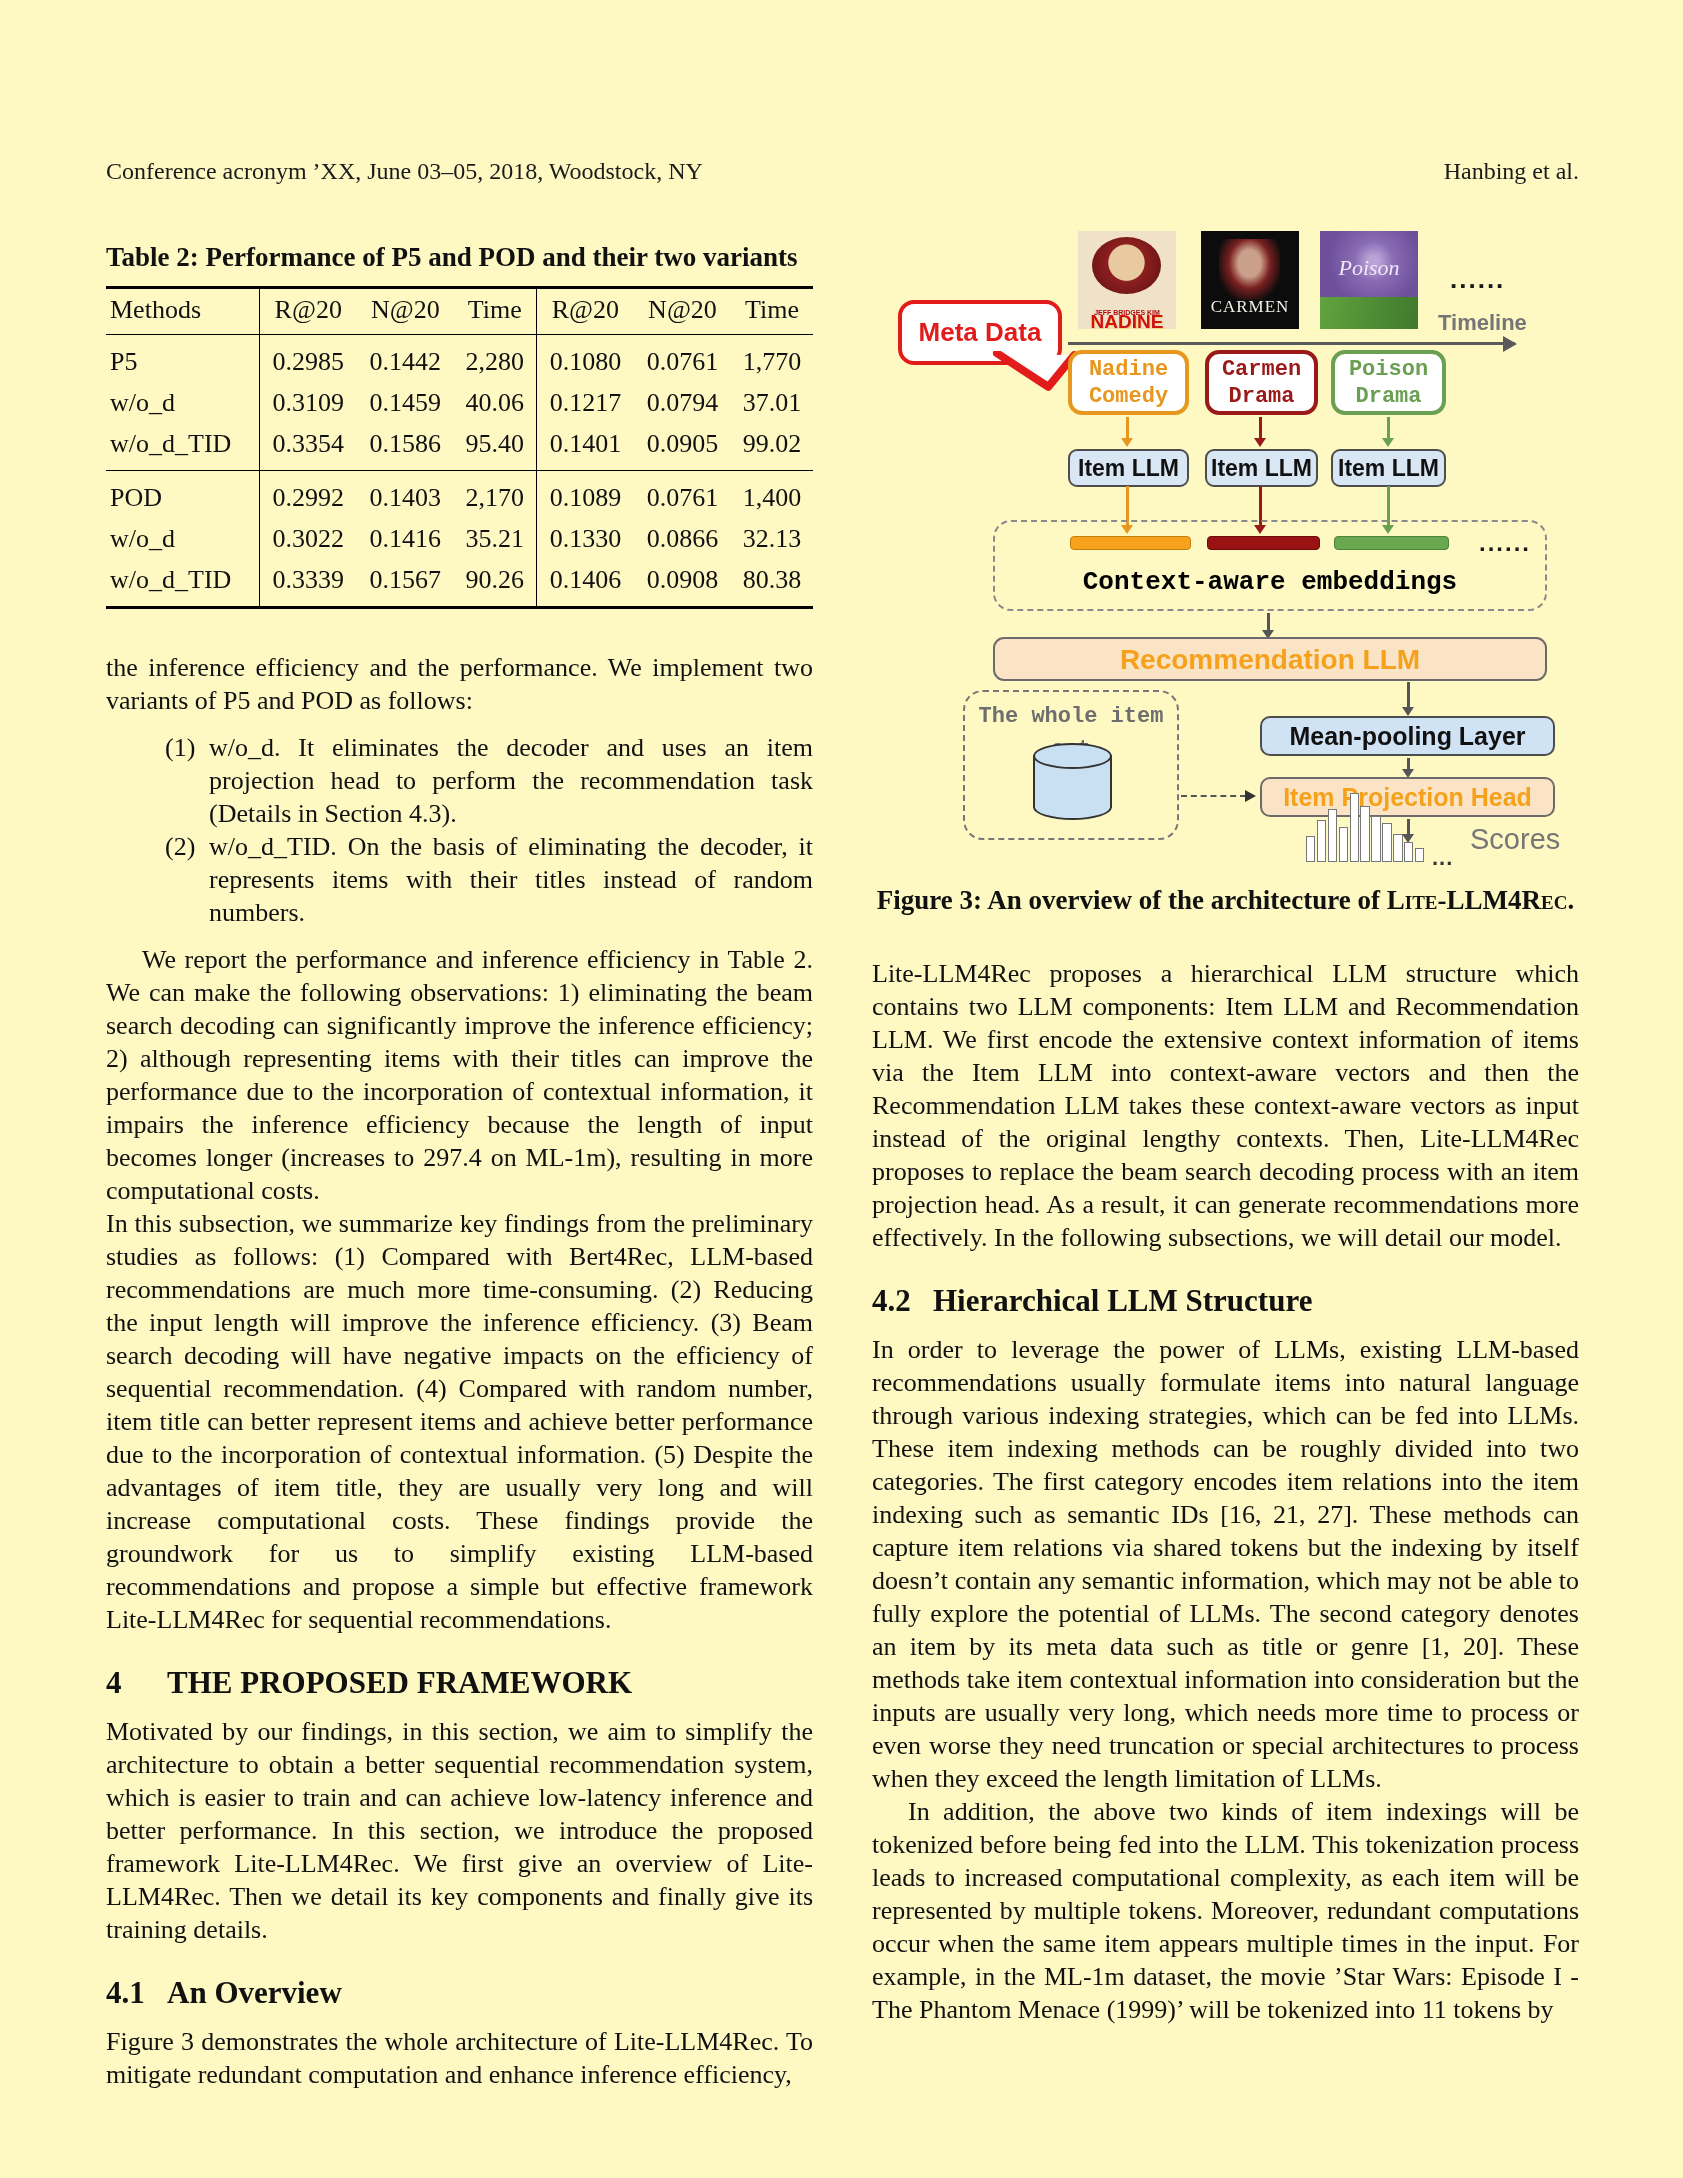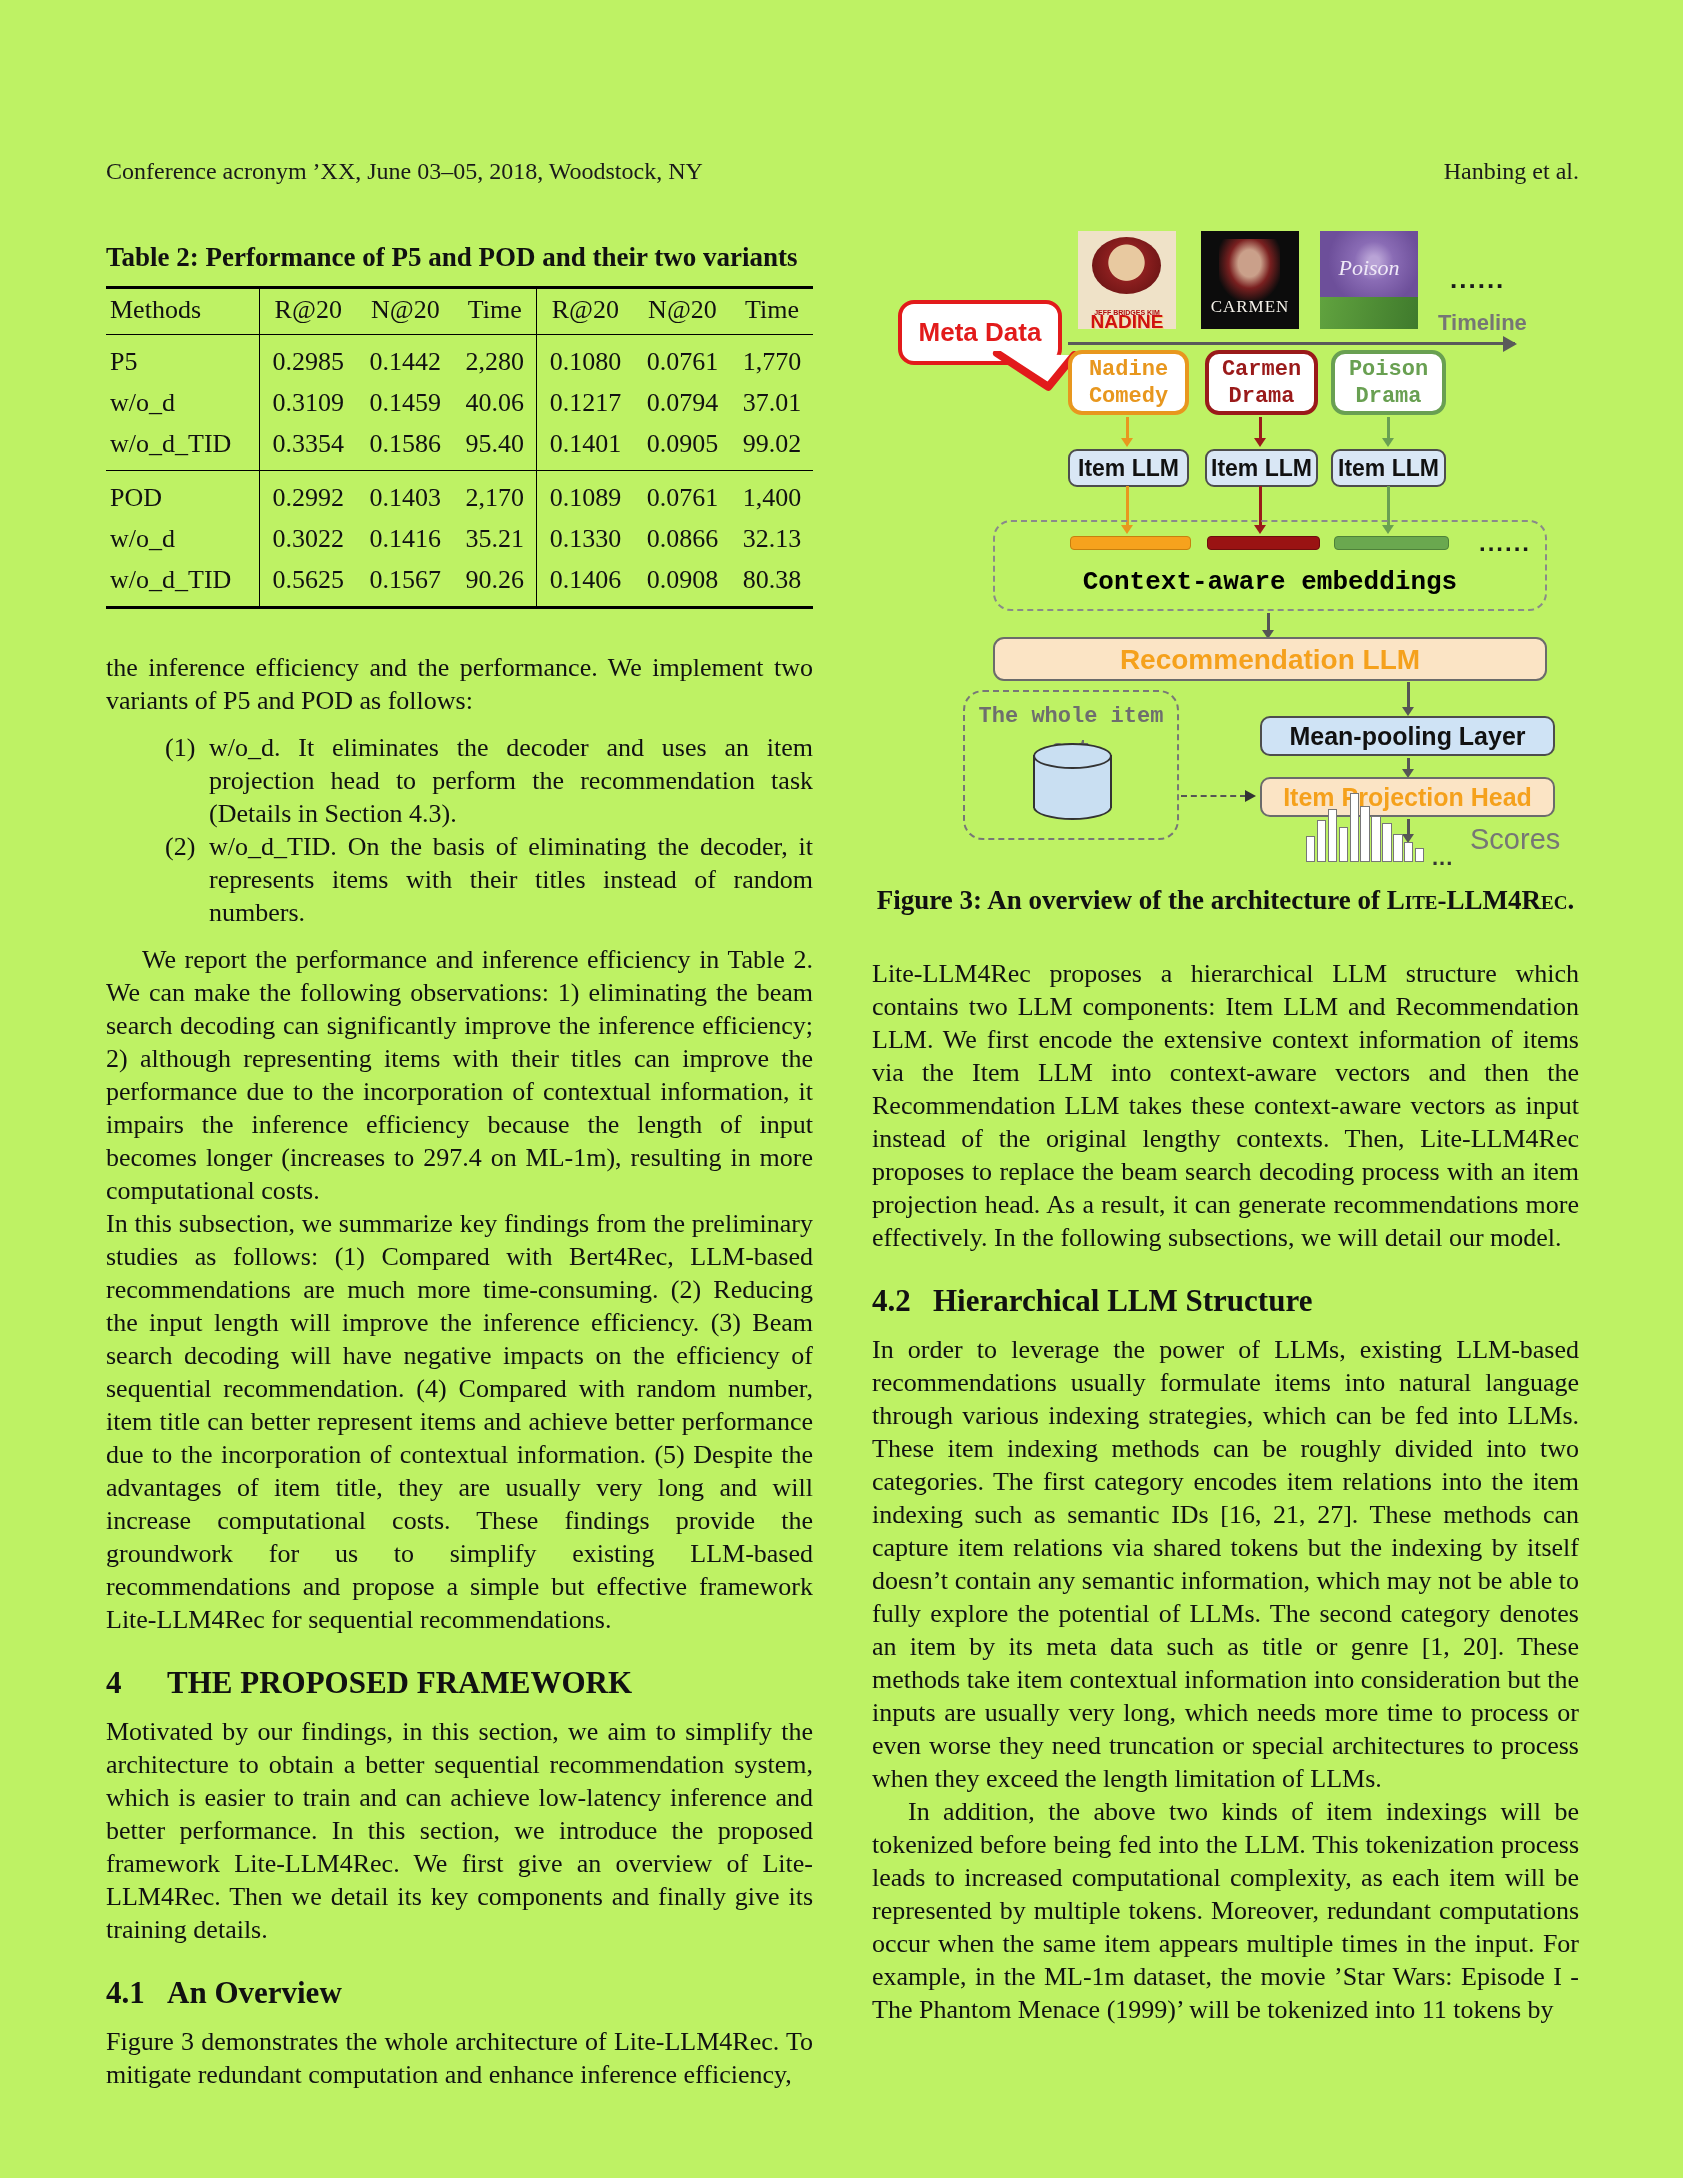--- a/index.html
+++ b/index.html
@@ -1,18 +1,18 @@
 <!DOCTYPE html>
 <html><head>
 <meta charset="utf-8">
 <style>
   * { margin:0; padding:0; box-sizing:border-box; }
   html,body { background:#ffffff; }
   .page {
-    position:relative; width:1683px; height:2178px; background:#bef264;
+    position:relative; width:1683px; height:2178px; background:#fef9c3;
     font-family:"Liberation Serif", serif; color:#111;
     overflow:hidden;
   }
   
   .runhead { position:absolute; top:158px; left:106px; right:104px;
     font-size:24px; color:#1a1a1a; }
   .runhead .rh-left { float:left; }
   .runhead .rh-right { float:right; }
 
   
@@ -218,21 +218,21 @@
         <td class="lcol">w/o_d</td>
         <td class="vr">0.3022</td>
         <td>0.1416</td>
         <td>35.21</td>
         <td class="vr">0.1330</td>
         <td>0.0866</td>
         <td>32.13</td>
       </tr>
       <tr class="last-body">
         <td class="lcol">w/o_d_TID</td>
-        <td class="vr">0.5625</td>
+        <td class="vr">0.3339</td>
         <td>0.1567</td>
         <td>90.26</td>
         <td class="vr">0.1406</td>
         <td>0.0908</td>
         <td>80.38</td>
       </tr>
     </tbody>
       </table>
 
     <div style="height:42px"></div>

